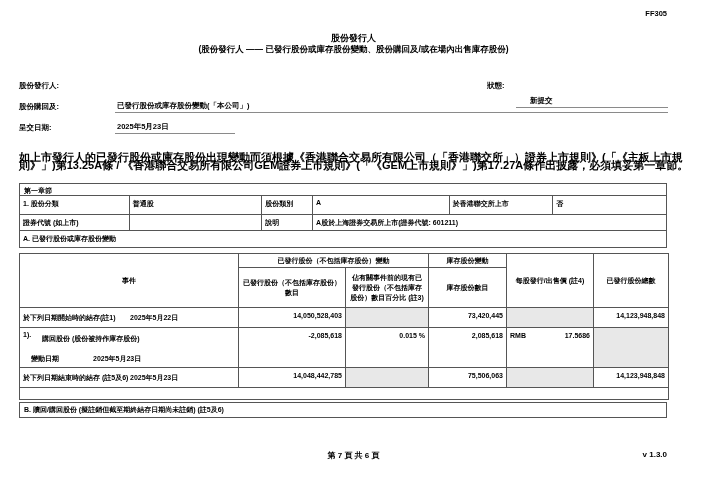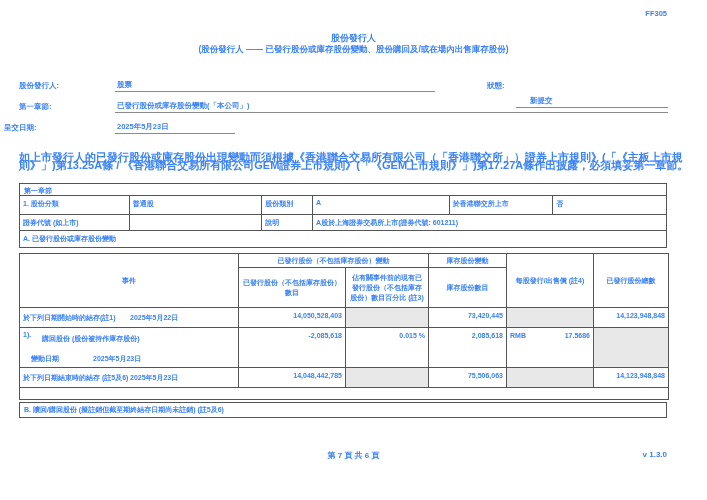--- a/index.html
+++ b/index.html
@@ -1,21 +1,21 @@
 <!DOCTYPE html>
 <html><head>
 <meta charset="utf-8">
 <style>
   html,body{margin:0;padding:0;}
   .page{
     position:relative;
     width:707px;height:500px;
     background:#ffffff;
     font-family:"Liberation Sans","DejaVu Sans",sans-serif;
-    color:#3b82f6;
+    color:#000000;
     font-weight:700;
     overflow:hidden;
   }
   
   .form-code{position:absolute;top:9px;right:40px;font-size:7.5px;}
   .doc-title{position:absolute;top:32px;left:0;width:100%;text-align:center;font-size:9px;}
   .doc-subtitle{position:absolute;top:44px;left:0;width:100%;text-align:center;font-size:8.5px;}
 
   
   .meta-label{position:absolute;font-size:7.5px;}
@@ -81,28 +81,27 @@
 </head>
 <body>
 
 <div class="page">
 
   <div class="form-code">FF305</div>
   <div class="doc-title">股份發行人</div>
   <div class="doc-subtitle">(股份發行人 —— 已發行股份或庫存股份變動、股份購回及/或在場內出售庫存股份)</div>
 
   <span class="meta-label" style="left:19px;top:81px">股份發行人:</span>
-  <span class="meta-value" style="left:115px;top:80px;width:320px">股票</span>
   <span class="meta-label" style="left:487px;top:81px">狀態:</span>
   <span class="meta-value" style="left:516px;top:96px;width:152px;padding-left:14px">新提交</span>
 
-  <span class="meta-label" style="left:19px;top:102px">第一章節:</span>
+  <span class="meta-label" style="left:19px;top:102px">股份購回及:</span>
   <span class="meta-value" style="left:115px;top:101px;width:553px">已發行股份或庫存股份變動(「本公司」)</span>
 
-  <span class="meta-label" style="left:4px;top:123px">呈交日期:</span>
+  <span class="meta-label" style="left:19px;top:123px">呈交日期:</span>
   <span class="meta-value" style="left:115px;top:122px;width:120px">2025年5月23日</span>
 
   <div class="intro">如上市發行人的已發行股份或庫存股份出現變動而須根據《香港聯合交易所有限公司（「香港聯交所」）證券上市規則》(「《主板上市規則》」)第13.25A條 / 《香港聯合交易所有限公司GEM證券上市規則》(「《GEM上市規則》」)第17.27A條作出披露，必須填妥第一章節。</div>
 
   <div class="sec1">
     <div class="sec1-header">第一章節</div>
     <div class="s1-row" style="height:19px">
       <div class="s1-cell" style="width:110px">1. 股份分類</div>
       <div class="s1-cell" style="width:133px">普通股</div>
       <div class="s1-cell" style="width:51px">股份類別</div>

